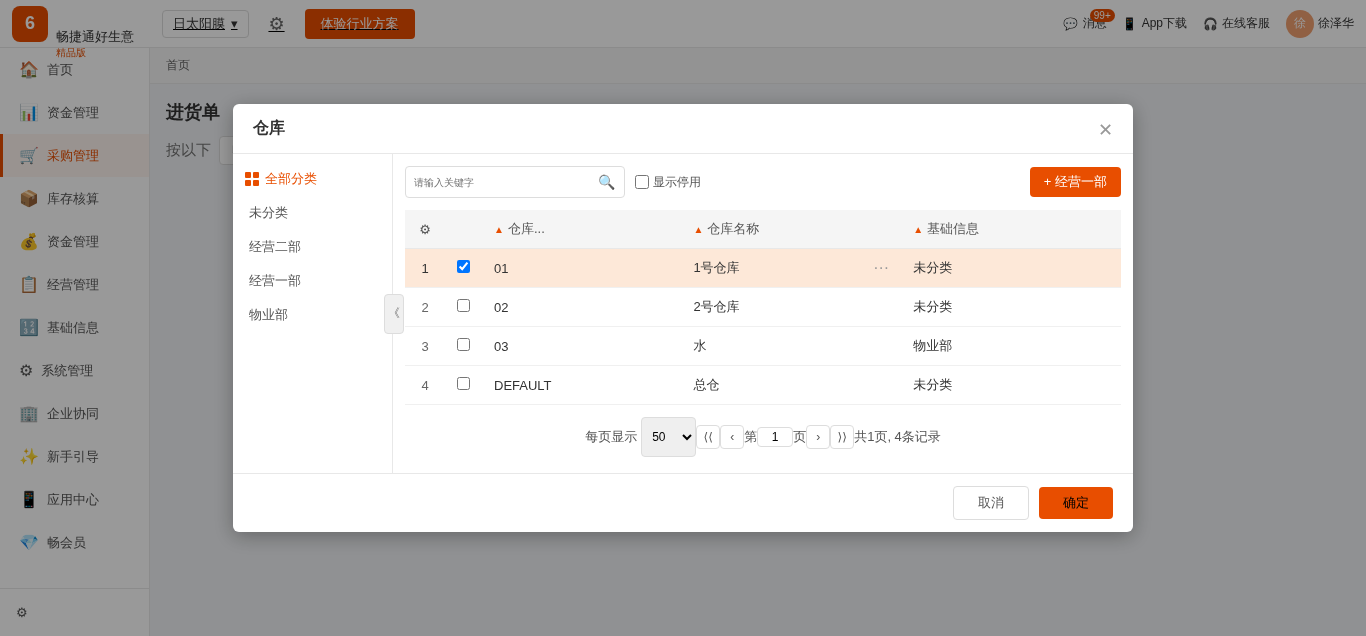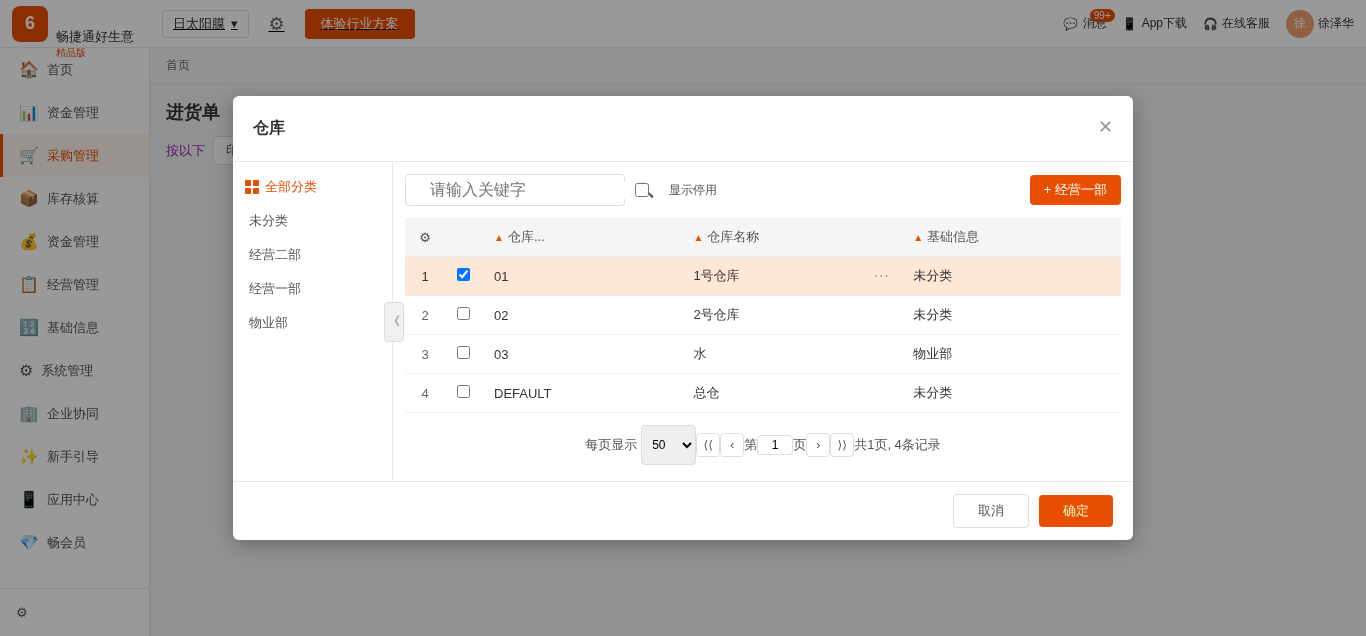--- a/index.html
+++ b/index.html
@@ -189,22 +189,22 @@
       color: #333;
       margin-bottom: 12px;
     }
     .toolbar {
       display: flex;
       align-items: center;
       gap: 8px;
       margin-bottom: 12px;
     }
     .toolbar-label {
-      font-size: 13px;
-      color: #a21caf;
+      font-size: 15px;
+      color: #737373;
     }
     .toolbar-btn {
       padding: 5px 12px;
       border: 1px solid #ddd;
       border-radius: 4px;
       background: #fff;
       font-size: 12px;
       cursor: pointer;
       color: #555;
       display: flex;
@@ -234,23 +234,23 @@
       background: #fff;
       border-radius: 6px;
       width: 900px;
       max-height: 580px;
       display: flex;
       flex-direction: column;
       box-shadow: 0 4px 20px rgba(0,0,0,0.3);
     }
     .modal-header {
       display: flex;
-      align-items: flex-start;
+      align-items: flex-end;
       justify-content: space-between;
-      padding: 22px 20px;
+      padding: 14px 20px;
       border-bottom: 1px solid #e8e8e8;
     }
     .modal-title {
       font-size: 16px;
       font-weight: bold;
       color: #333;
     }
     .modal-close {
       cursor: pointer;
       color: #999;
@@ -332,30 +332,29 @@
       align-items: center;
       border: 1px solid #ddd;
       border-radius: 4px;
       padding: 0 8px;
       height: 32px;
       width: 220px;
     }
     .search-box input {
       border: none;
       outline: none;
-      font-size: 16px;
+      font-size: 10px;
       flex: 1;
       color: #999;
-      margin-left: 16px;
     }
     .search-icon { color: #999; font-size: 14px; }
     .show-disabled {
       display: flex;
       align-items: center;
-      gap: 20px;
+      gap: 4px;
       font-size: 12px;
       color: #555;
     }
     .show-disabled input[type=checkbox] { width: 14px; height: 14px; }
     .add-btn {
       margin-left: auto;
       background: #e84e00;
       color: #fff;
       border: none;
       border-radius: 4px;
@@ -473,21 +472,21 @@
       font-size: 13px;
       color: #555;
       cursor: pointer;
     }
     .confirm-btn {
       padding: 7px 24px;
       border: none;
       border-radius: 4px;
       background: #e84e00;
       font-size: 13px;
-      color: #fef9c3;
+      color: #000000;
       cursor: pointer;
     }
   </style>
 </head>
 <body>
 
 <div class="top-header">
   <div class="logo-area">
     <div class="logo-icon">
       <span>6</span>

